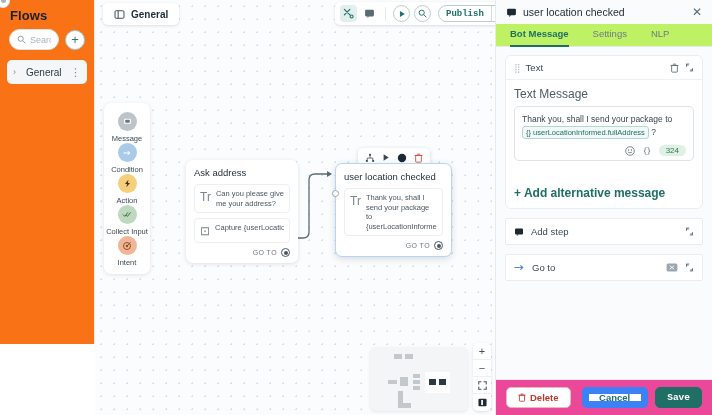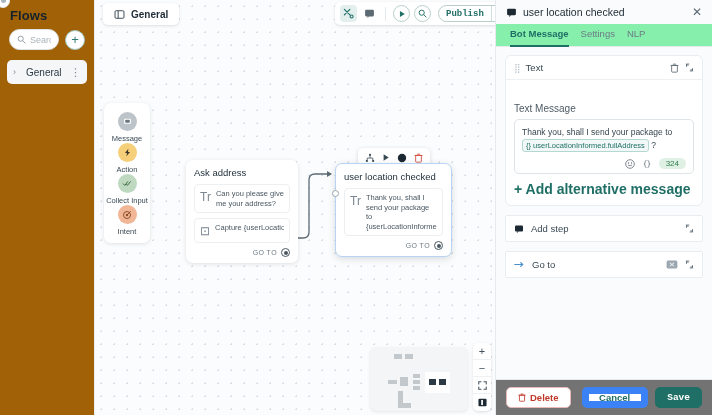--- a/index.html
+++ b/index.html
@@ -8,21 +8,21 @@
     font-family: "Liberation Sans", sans-serif;
     background: #ffffff;
     color: #20303c;
     font-size: 11px;
     -webkit-font-smoothing: antialiased;
   }
   .app { position: relative; width: 712px; height: 415px; display: flex; }
 
   
   .sidebar {
-    width: 95px; height: 415px; background: #a16207;
+    width: 95px; height: 344px; background: #f97316;
     border-right: 1px solid #e8ecef; position: relative; flex: 0 0 95px;
   }
   .side-corner-dot {
     position: absolute; top: -6px; left: -4px; width: 14px; height: 14px;
     border-radius: 50%; background: #fff; border: 1px solid #dfe5e9;
   }
   .side-corner-dot:after{
     content:""; position:absolute; left:4px; top:3px; width:5px; height:5px;
     border-radius:50%; background:#aab6bd;
   }
@@ -168,67 +168,67 @@
   .rpanel {
     width: 217px; flex: 0 0 217px; height: 415px; background: #fafbfc;
     border-left: 1px solid #e6eaee; display: flex; flex-direction: column; position: relative;
   }
   .rp-head {
     height: 24px; display: flex; align-items: center; gap: 6px; padding: 0 10px; background:#fafbfc;
   }
   .rp-title { font-size: 10.5px; color: #1c2933; flex: 1; }
   .rp-close { color: #5c6a74; font-size: 12px; cursor: pointer; line-height: 10px; }
   .rp-tabs {
-    display: flex; gap: 12px; padding: 0 14px; border-bottom: 1px solid #e6eaee; background:#86efac;
+    display: flex; gap: 24px; padding: 0 14px; border-bottom: 1px solid #e6eaee; background:#bef264;
   }
   .rp-tab {
     font-size: 9.5px; color: #6c7a85; padding: 4px 0 6px 0; cursor: pointer;
     border-bottom: 2px solid transparent; margin-bottom: -1px;
   }
   .rp-tab.active { color: #1f6f66; border-bottom-color: #1f6f66; font-weight: bold; }
   .rp-body { flex: 1; padding: 8px 9px; overflow: hidden; }
 
   .card {
     background: #fff; border: 1px solid #e9edf0; border-radius: 6px; margin-bottom: 9px;
   }
   .card-head {
     display: flex; align-items: center; gap: 6px; padding: 6px 8px;
     border-bottom: 1px solid #eef1f3;
   }
   .card-head .ch-title { flex: 1; font-size: 9.5px; color: #394852; }
   .drag-dots { color: #b4bdc4; font-size: 9px; line-height: 6px; letter-spacing: -1px; cursor: grab; }
   .ico-btn { cursor: pointer; display: flex; align-items: center; color: #5c6a74; }
   .card-body { padding: 7px 8px 8px 8px; }
-  .field-label { font-size: 10px; color: #4d5b65; margin-bottom: 5px; margin-top: 16px; }
+  .field-label { font-size: 12px; color: #4d5b65; margin-bottom: 5px; }
   .textarea-box {
     border: 1px solid #dfe4e8; border-radius: 5px; padding: 6px 7px 4px 7px; background: #fff;
   }
   .ta-text { font-size: 8.5px; color: #37454f; line-height: 13px; }
   .var-chip {
     display: inline-block; border: 1px solid #b5d7d1; border-radius: 3px;
     background: #f1f8f7; color: #1f6f66; font-size: 7.5px; padding: 0px 3px; line-height: 11px;
   }
   .ta-tools {
     display: flex; align-items: center; justify-content: flex-end; gap: 7px; margin-top: 6px;
   }
   .count-badge {
     background: #dff0e4; color: #2d7a4c; font-size: 8px; border-radius: 8px; padding: 1px 7px;
   }
   .add-alt {
-    font-size: 14px; color: #1f6f66; font-weight: bold; margin-top: 7px; cursor: pointer;
+    font-size: 12px; color: #1f6f66; font-weight: bold; margin-top: 25px; cursor: pointer;
   }
   .row-card {
     background: #fff; border: 1px solid #e9edf0; border-radius: 2px; margin-bottom: 9px;
     display: flex; align-items: center; gap: 7px; padding: 7px 8px;
   }
   .row-card .rc-lbl { flex: 1; font-size: 9.5px; color: #394852; }
 
   .rp-foot {
     height: 36px; border-top: 1px solid #e6eaee; display: flex; align-items: center;
-    padding: 0 10px; gap: 7px; background: #737373;
+    padding: 0 10px; gap: 7px; background: #ec4899;
   }
   .btn {
     height: 21px; border-radius: 5px; font-size: 9.5px; display: flex; align-items: center;
     justify-content: center; cursor: pointer; padding: 0 11px; gap: 4px; font-weight: bold;
   }
   .btn-delete { border: 1px solid #e9b8b8; color: #c0392b; background: #fff; }
   .btn-cancel { border: 7px solid #3b82f6; color: #1f6f66; background: #fff; margin-left: auto; padding-left: 10px; }
   .btn-save { background: #1f6f66; color: #fff; border: 1px solid #1f6f66; font-family: Liberation Mono, monospace; }
   svg { display: block; }
 </style>
@@ -304,20 +304,29 @@
 
     <div class="palette">
       <div class="pal-item">
         <div class="pal-circ" style="background:#bcc3c9">
           <svg width="9" height="9" viewBox="0 0 16 16">
               <rect x="2" y="3" width="12" height="9" rx="1.5" fill="#fff"></rect>
               <rect x="4" y="5" width="8" height="5" rx="1" fill="#6b767e"></rect>
             </svg>
         </div>
         <div class="pal-lbl">Message</div>
+      </div>
+      <div class="pal-item">
+        <div class="pal-circ" style="background:#a9cbe9">
+          <svg width="10" height="10" viewBox="0 0 16 16">
+              <line x1="3" y1="8" x2="12" y2="8" stroke="#fff" stroke-width="1.8" stroke-linecap="round"></line>
+              <path d="M9.5 5.5L12.5 8l-3 2.5" fill="none" stroke="#fff" stroke-width="1.6" stroke-linecap="round" stroke-linejoin="round"></path>
+            </svg>
+        </div>
+        <div class="pal-lbl">Condition</div>
       </div>
       <div class="pal-item">
         <div class="pal-circ" style="background:#f6cf7a">
           <svg width="9" height="9" viewBox="0 0 16 16">
               <path d="M9.5 1.5L3.5 9h3.6l-1.1 5.5L12.5 7H8.9z" fill="#40362a"></path>
             </svg>
         </div>
         <div class="pal-lbl">Action</div>
       </div>
       <div class="pal-item">

